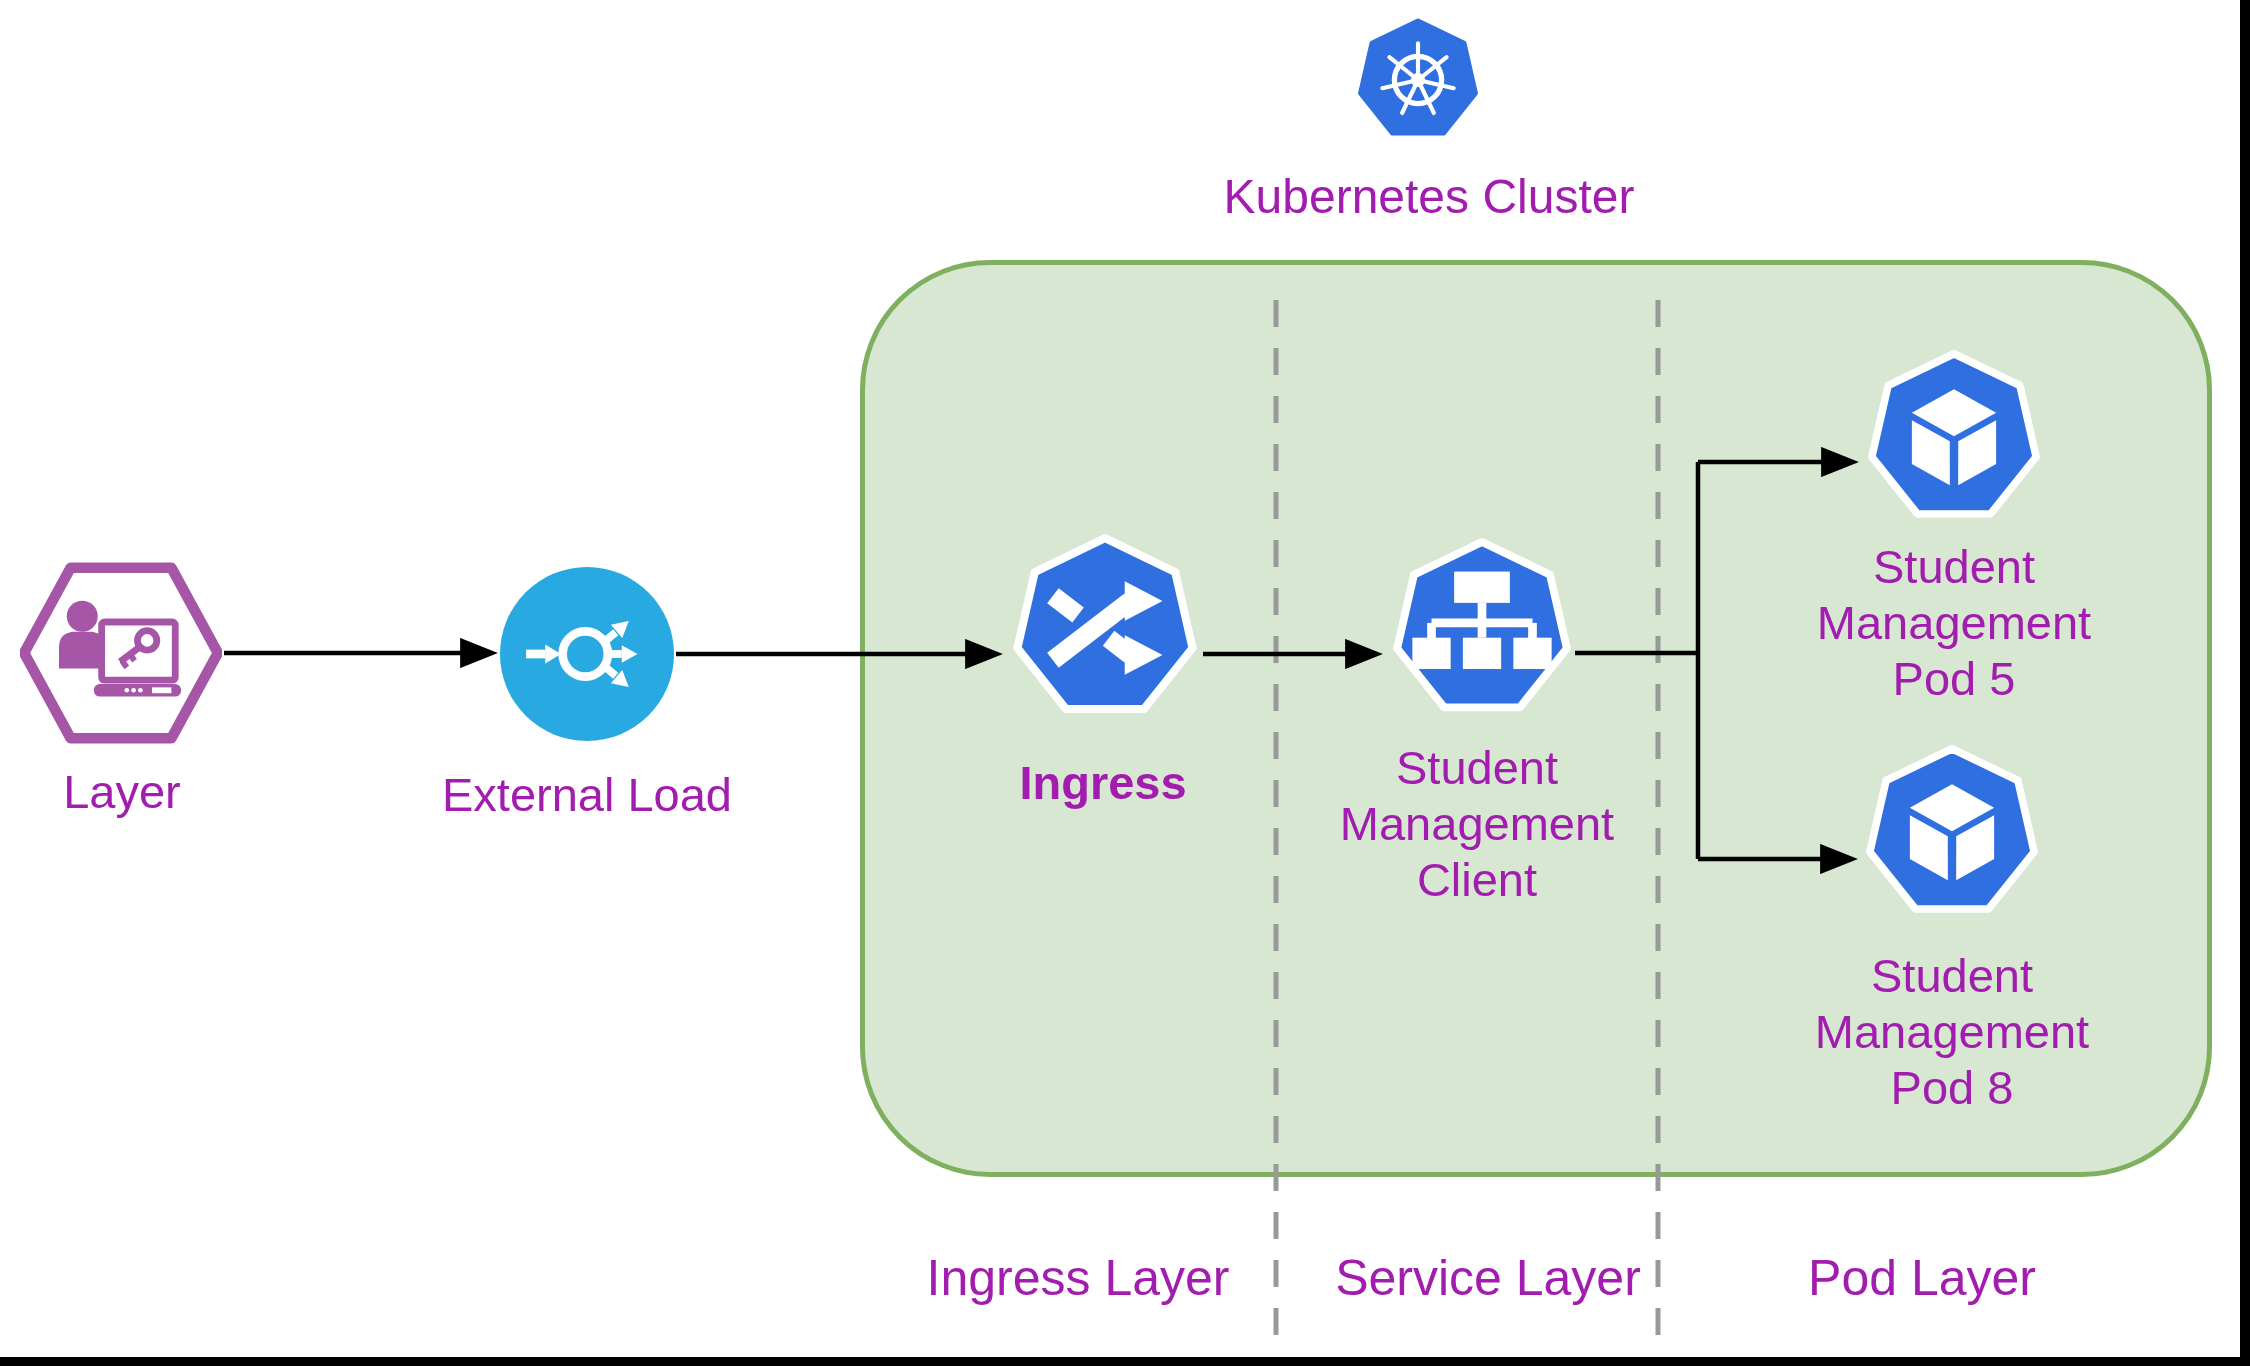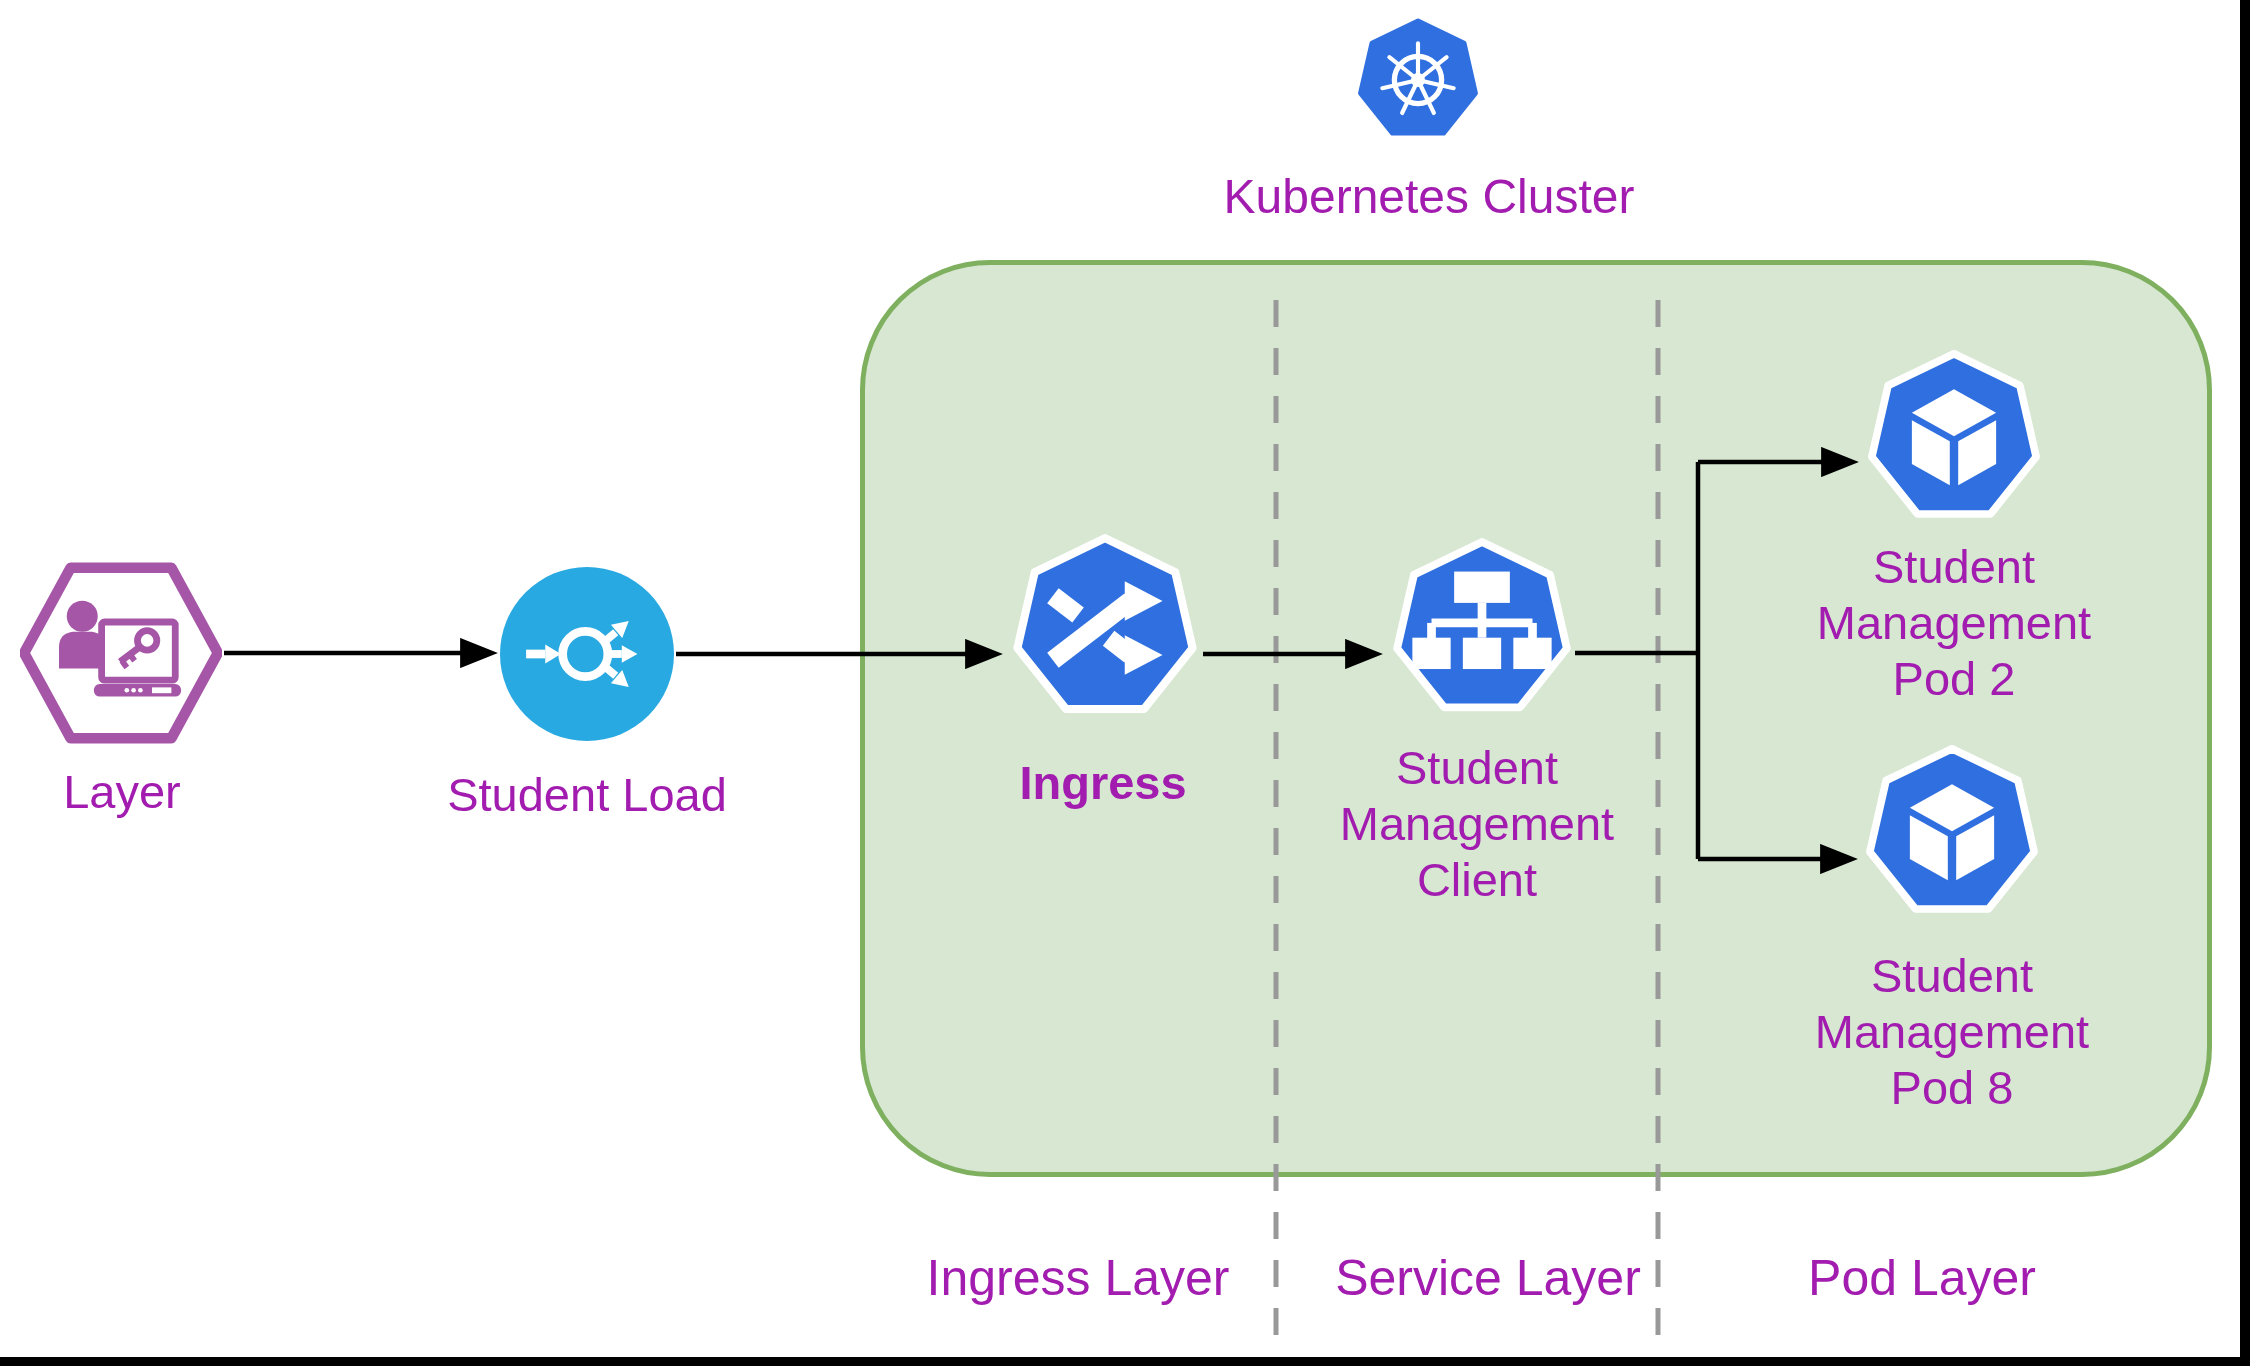--- a/index.html
+++ b/index.html
@@ -106,21 +106,21 @@
         <line x1="20" y1="-14" x2="33" y2="-25" stroke-width="9"></line>
         <line x1="20" y1="14" x2="33" y2="25" stroke-width="9"></line>
       </g>
       <polygon class="f-white" points="-48,-11 -48,11 -30,0"></polygon>
       <polygon class="f-white" points="40,-10 40,10 58,0"></polygon>
       <polygon class="f-white" points="40.5,-18.4 27.5,-33.6 48,-38"></polygon>
       <polygon class="f-white" points="27.5,33.6 40.5,18.4 48,38"></polygon>
     </svg>
   </div>
   <div class="lbl" style="left:387px;top:767px;width:400px;">
-    <div>Student Load</div>
+    <div>External Load</div>
   </div>
 
   <div class="node" style="left:1008px;top:531px;">
     <svg width="194" height="194" viewBox="-108 -108 216 216">
       <polygon class="f-blue s-white" stroke-width="9" stroke-linejoin="round" points="0,-100 78.2,-62.3 97.5,22.3 43.4,90.1 -43.4,90.1 -97.5,22.3 -78.2,-62.3"></polygon>
       <g class="s-white" fill="none" stroke-linecap="butt">
         <line x1="-58" y1="36" x2="28" y2="-30" stroke-width="21"></line>
         <line x1="-58" y1="-36" x2="-30" y2="-14.5" stroke-width="21"></line>
         <line x1="4" y1="11.5" x2="28" y2="30" stroke-width="21"></line>
       </g>
@@ -155,21 +155,21 @@
     <svg width="182" height="190" viewBox="-108 -108 216 216">
       <polygon class="f-blue s-white" stroke-width="9" stroke-linejoin="round" points="0,-100 78.2,-62.3 97.5,22.3 43.4,90.1 -43.4,90.1 -97.5,22.3 -78.2,-62.3"></polygon>
       <polygon class="f-white" points="0,-58 50,-30 0,-2 -50,-30"></polygon>
       <polygon class="f-white" points="-50,-21 -5,4 -5,56 -50,31"></polygon>
       <polygon class="f-white" points="5,4 50,-21 50,31 5,56"></polygon>
     </svg>
   </div>
   <div class="lbl" style="left:1754px;top:539px;width:400px;">
     <div>Student</div>
     <div>Management</div>
-    <div>Pod 2</div>
+    <div>Pod 5</div>
   </div>
 
   <div class="node" style="left:1861px;top:738px;">
     <svg width="182" height="190" viewBox="-108 -108 216 216">
       <polygon class="f-blue s-white" stroke-width="9" stroke-linejoin="round" points="0,-100 78.2,-62.3 97.5,22.3 43.4,90.1 -43.4,90.1 -97.5,22.3 -78.2,-62.3"></polygon>
       <polygon class="f-white" points="0,-58 50,-30 0,-2 -50,-30"></polygon>
       <polygon class="f-white" points="-50,-21 -5,4 -5,56 -50,31"></polygon>
       <polygon class="f-white" points="5,4 50,-21 50,31 5,56"></polygon>
     </svg>
   </div>

